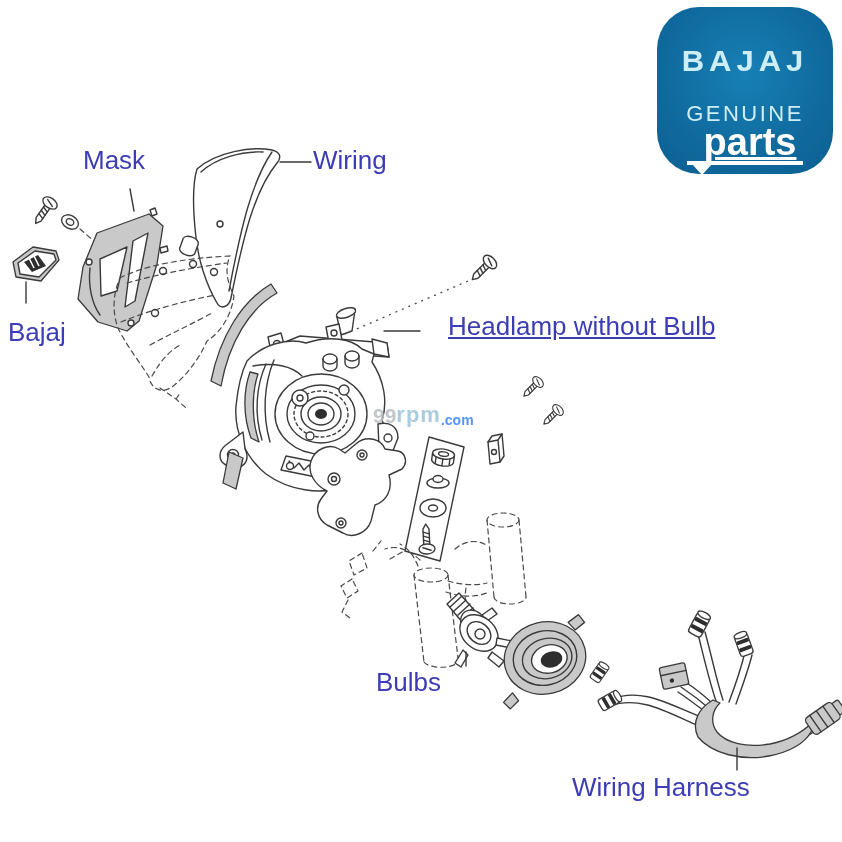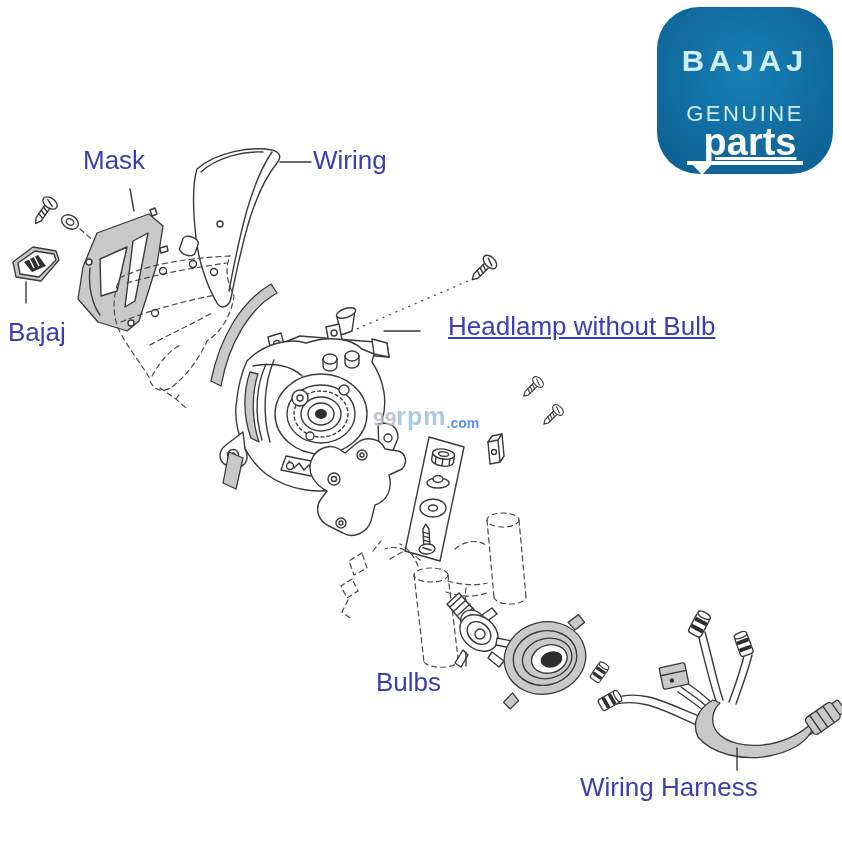--- a/index.html
+++ b/index.html
@@ -20,21 +20,21 @@
     display:flex;flex-direction:column;align-items:center;box-sizing:border-box;padding-top:36px;}
   #badge .brand{color:#cdeef6;font-weight:bold;font-size:31px;letter-spacing:5px;transform:scaleY(.95);}
   #badge .genuine{color:#cdeef6;font-size:22px;letter-spacing:2.5px;margin-top:22px;}
   #badge .parts{color:#ffffff;font-weight:bold;font-size:38px;line-height:.85;margin-top:-1px;margin-left:10px;text-decoration:underline;}
   #badge .rule{position:relative;width:116px;height:3.5px;background:#ffffff;margin-top:3px;}
   #badge .rule .arrow{position:absolute;left:5px;top:3px;width:0;height:0;
     border-left:10px solid transparent;border-right:10px solid transparent;border-top:11px solid #ffffff;}
   
   #watermark{position:absolute;left:373px;top:402px;display:flex;align-items:flex-end;opacity:.85;}
   #watermark .wm-num{color:#b6bcc2;font-size:21px;font-weight:bold;}
-  #watermark .wm-name{color:#9cc4da;font-size:25px;font-weight:bold;letter-spacing:1px;}
+  #watermark .wm-name{color:#9cc4da;font-size:22px;font-weight:bold;letter-spacing:1px;}
   #watermark .wm-tld{color:#3b82f6;font-size:14px;font-weight:bold;}
 </style>
 </head>
 <body>
 
 <div id="stage">
 
   <svg id="art" width="842" height="842" viewBox="0 0 842 842">
     <defs>
       <g id="screwdef">
@@ -288,21 +288,21 @@
     </g>
   </svg>
 
   <div class="label" style="left:83px;top:146px;">Mask</div>
   <div class="label" style="left:313px;top:146px;">Wiring</div>
   <div class="label two-line" style="left:8px;top:307px;">
     <div>Bajaj</div>
   </div>
   <div class="label" style="left:448px;top:312px;text-decoration:underline;">Headlamp without Bulb</div>
   <div class="label" style="left:376px;top:668px;">Bulbs</div>
-  <div class="label" style="left:572px;top:773px;margin-left:8px;">Wiring Harness</div>
+  <div class="label" style="left:572px;top:773px;">Wiring Harness</div>
 
   <div id="badge">
     <div class="brand">BAJAJ</div>
     <div class="genuine">GENUINE</div>
     <div class="parts">parts</div>
     <div class="rule">
       <div class="arrow"></div>
     </div>
   </div>
 

